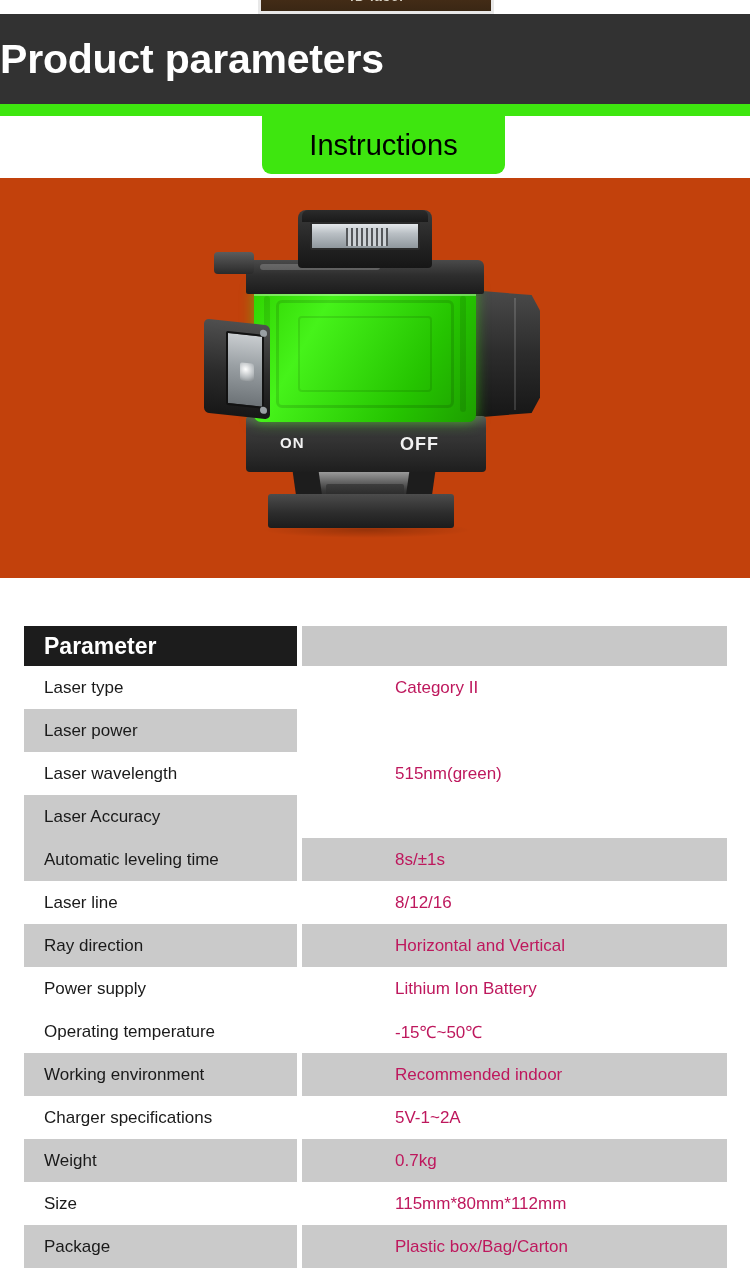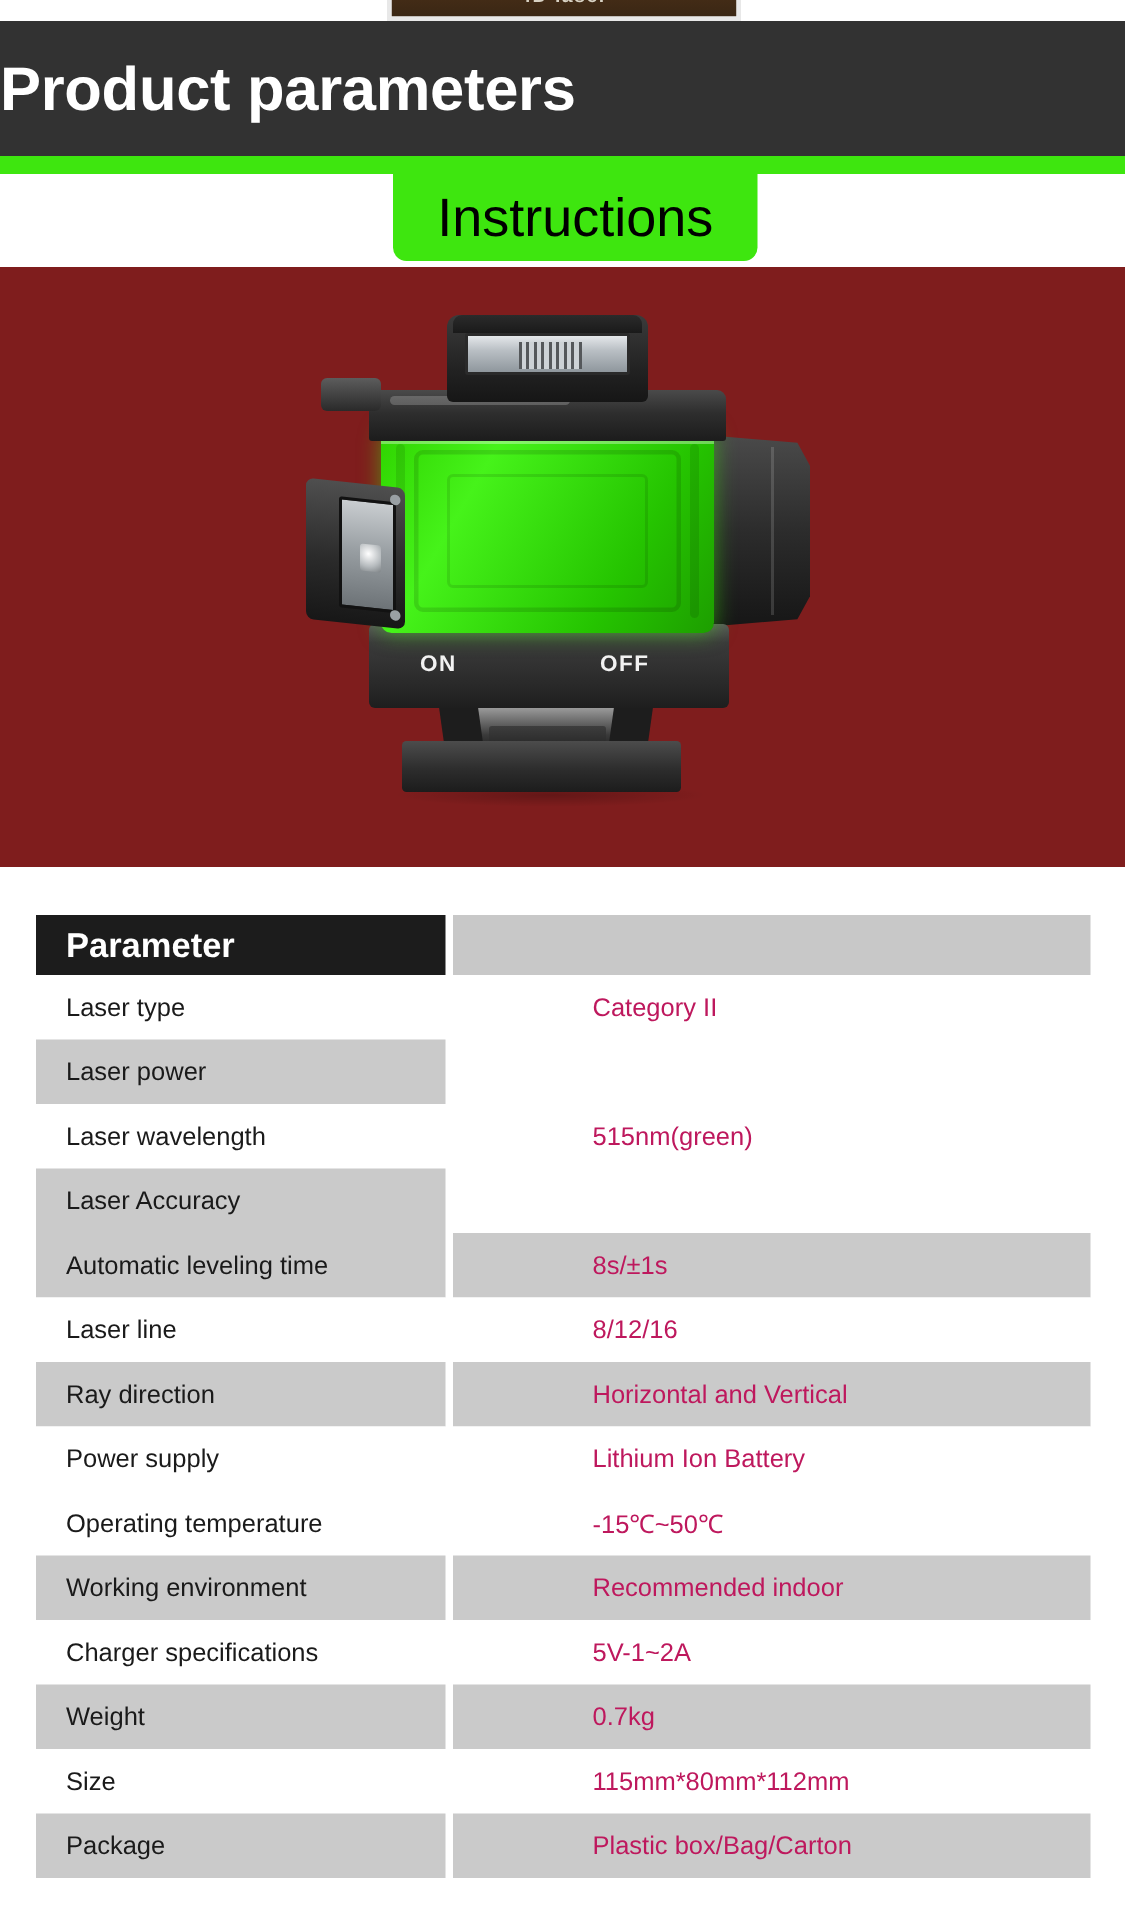--- a/index.html
+++ b/index.html
@@ -80,31 +80,31 @@
     width: 243px; height: 58px;
     background: #3ee60f;
     border-bottom-left-radius: 9px;
     border-bottom-right-radius: 9px;
     display: flex;
     align-items: center;
     justify-content: center;
   }
   .instructions-tab span {
     color: #000000;
-    font-size: 36px;
+    font-size: 29px;
     line-height: 1;
     white-space: nowrap;
   }
 
   
   .product-photo {
     position: absolute;
     left: 0; top: 178px;
     width: 750px; height: 400px;
-    background: #7f1d1d;
+    background: #c2410c;
     overflow: hidden;
   }
   .laser {
     position: absolute;
     left: 202px; top: 16px;
     width: 350px; height: 360px;
   }
   
   .base-plate {
     position: absolute;
@@ -154,21 +154,21 @@
     left: 78px; top: 240px;
     color: #f2f2f2;
     font-size: 15px;
     font-weight: bold;
     letter-spacing: 1px;
   }
   .switch-label-off {
     position: absolute;
     left: 198px; top: 240px;
     color: #f2f2f2;
-    font-size: 15px;
+    font-size: 18px;
     font-weight: bold;
     letter-spacing: 1px;
   }
   
   .green-body {
     position: absolute;
     left: 52px; top: 92px;
     width: 222px; height: 136px;
     background: linear-gradient(120deg,#2fd400 0%, #46f31a 28%, #25c400 72%, #1d9e00 100%);
     border-radius: 7px;
@@ -347,21 +347,21 @@
   .spec-cell-value {
     flex: 1;
     display: flex;
     align-items: center;
     padding-left: 93px;
     box-sizing: border-box;
     font-size: 17px;
     color: #be185d;
   }
   
-  .spec-row.header { height: 40px; }
+  .spec-row.header { height: 40px; margin-top: 16px; }
   .spec-row.header .spec-cell-label {
     background: #1c1c1c;
     color: #ffffff;
     font-size: 23px;
     font-weight: bold;
   }
   .spec-row.header .spec-cell-value { background: #c8c8c8; }
   
   .spec-row.shaded .spec-cell-label,
   .spec-row.shaded .spec-cell-value { background: #cacaca; }

